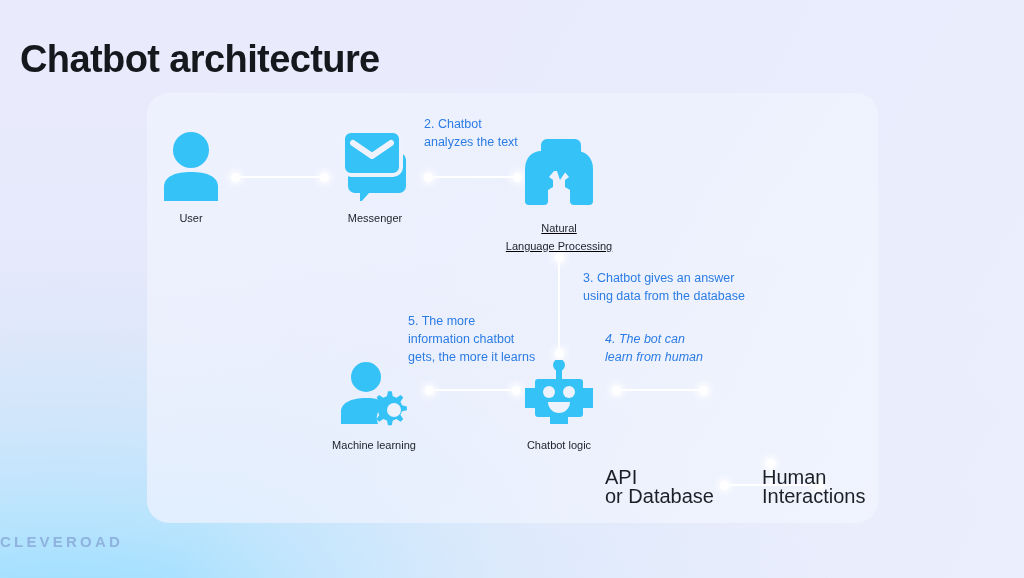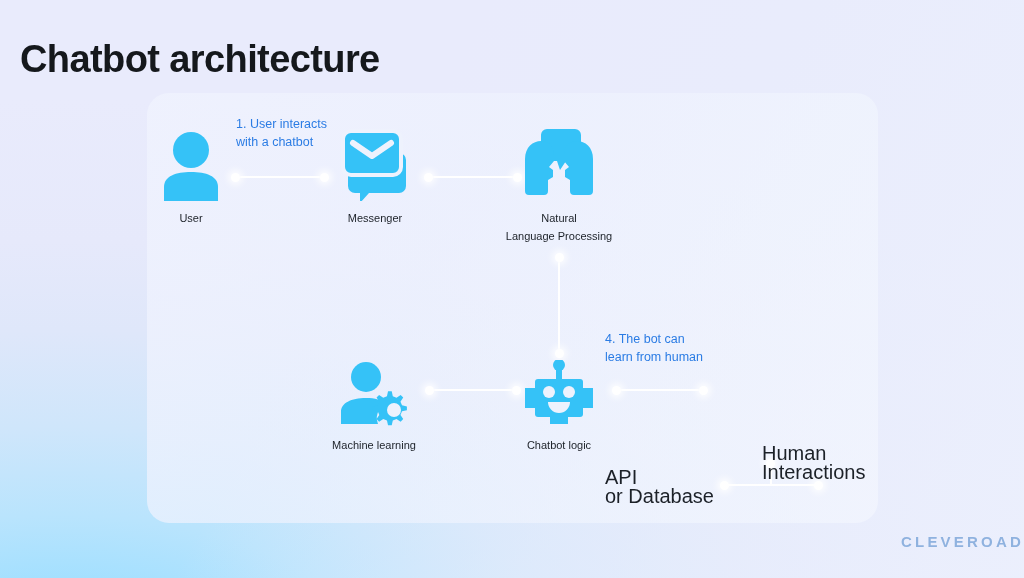--- a/index.html
+++ b/index.html
@@ -158,21 +158,21 @@
     color: #1c2128;
     text-align: left;
     white-space: pre-line;
   }
 
   .brand {
     position: absolute;
     left: 0;
     width: 1024px;
     top: 533px;
-    text-align: right;
+    text-align: left;
     z-index: 6;
     font-size: 15px;
     font-weight: bold;
     letter-spacing: 3.2px;
     color: #8fb2df;
   }
 </style>
 </head>
 <body>
 
@@ -185,68 +185,73 @@
   <div class="node" style="left:150px; top:125px; width:82px;">
     <div class="icon-wrap">
       <svg width="62" height="70" viewBox="0 0 62 70">
         <circle cx="31" cy="19" r="18" fill="#35c2f7"></circle>
         <path d="M4 70 V56 C4 45 16 41 31 41 C46 41 58 45 58 56 V70 Z" fill="#35c2f7"></path>
       </svg>
     </div>
     <div class="node-label">User</div>
   </div>
 
-  <div class="step" style="left:236px; top:115px; width:110px;">1. User interacts
-with a chatbot</div>
 
   <div class="conn" style="left:231px; top:170px; width:98px;">
     <span class="dot"></span>
     <span class="bar"></span>
     <span class="dot"></span>
   </div>
 
   <div class="node" style="left:333px; top:125px; width:84px;text-align:center;">
     <div class="icon-wrap">
       <svg width="76" height="72" viewBox="0 0 76 72">
         <path d="M18 24 h44 a7 7 0 0 1 7 7 v26 a7 7 0 0 1 -7 7 h-30 l-9 10 v-10 h-5 a7 7 0 0 1 -7 -7 v-26 a7 7 0 0 1 7 -7 z" fill="#35c2f7"></path>
         <rect x="6" y="2" width="58" height="44" rx="8" fill="#35c2f7" stroke="#eef2fd" stroke-width="4"></rect>
         <path d="M16 14 L35 27 L54 14" fill="none" stroke="#eef2fd" stroke-width="6" stroke-linecap="round" stroke-linejoin="round"></path>
       </svg>
     </div>
     <div class="node-label">Messenger</div>
   </div>
 
+  <div class="step" style="left:424px; top:115px; width:120px;">2. Chatbot
+analyzes  the text</div>
 
   <div class="conn" style="left:424px; top:170px; width:98px;">
     <span class="dot"></span>
     <span class="bar"></span>
     <span class="dot"></span>
   </div>
 
-  <div class="node" style="left:463px; top:125px; width:192px;">
+  <div class="node" style="left:463px; top:135px; width:192px;text-decoration:underline;">
     <div class="icon-wrap">
       <svg width="80" height="74" viewBox="0 0 80 74">
         <path d="M28 2 h28 a6 6 0 0 1 6 6 v20 a6 6 0 0 1 -6 6 h-9 l-6 9 l-3 -9 h-10 a6 6 0 0 1 -6 -6 v-20 a6 6 0 0 1 6 -6 z" fill="#35c2f7"></path>
         <path d="M6 32 C6 20 14 14 22 14 C30 14 35 20 35 28 L35 34 L30 40 L34 43 L34 50 L29 53 L29 64 A4 4 0 0 1 25 68 H10 A4 4 0 0 1 6 64 Z" fill="#35c2f7"></path>
         <path d="M74 32 C74 20 66 14 58 14 C50 14 45 20 45 28 L45 34 L50 40 L46 43 L46 50 L51 53 L51 64 A4 4 0 0 0 55 68 H70 A4 4 0 0 0 74 64 Z" fill="#35c2f7"></path>
       </svg>
     </div>
     <div class="node-label">Natural
 Language Processing</div>
   </div>
 
   <div class="conn-v" style="left:552px; top:253px; height:105px;">
     <span class="dot"></span>
     <span class="barv"></span>
     <span class="dot"></span>
   </div>
 
-
-
-  <div class="step" style="left:605px; top:330px; width:140px;">4. The bot can
+  <div class="step" style="left:583px; top:269px; width:230px;">3. Chatbot gives an answer
+using data from the database</div>
+
+  <div class="step" style="left:408px; top:312px; width:150px;">5. The more
+information chatbot
+gets, the more it learns</div>
+
+  <div class="step" style="left:605px; top:330px; width:140px;font-style:italic;">4. The bot can
 learn from human</div>
 
   <div class="node" style="left:311px; top:352px; width:126px;text-align:center;">
     <div class="icon-wrap">
       <svg width="74" height="66" viewBox="0 0 74 66">
         <circle cx="29" cy="15" r="15" fill="#35c2f7"></circle>
         <path d="M4 62 V50 C4 41 14 36 29 36 C38 36 45 38 49 41 L42 48 A16 16 0 0 0 41 62 Z" fill="#35c2f7"></path>
         <path d="M56 30 l4 0 l1.2 5.3 l4 1.7 l4.5 -3 l2.8 2.8 l-3 4.5 l1.7 4 l5.3 1.2 l0 4 l-5.3 1.2 l-1.7 4 l3 4.5 l-2.8 2.8 l-4.5 -3 l-4 1.7 l-1.2 5.3 l-4 0 l-1.2 -5.3 l-4 -1.7 l-4.5 3 l-2.8 -2.8 l3 -4.5 l-1.7 -4 l-5.3 -1.2 l0 -4 l5.3 -1.2 l1.7 -4 l-3 -4.5 l2.8 -2.8 l4.5 3 l4 -1.7 z" fill="#35c2f7" transform="translate(-6,-2) scale(0.92) translate(6,4)"></path>
         <circle cx="57" cy="48" r="7" fill="#eef2fd"></circle>
       </svg>
@@ -288,18 +293,18 @@
 or Database</div>
 
   <div class="tconn" style="left:716px; top:457px;">
     <span class="stem"></span>
     <span class="arm"></span>
     <span class="d d1"></span>
     <span class="d d2"></span>
     <span class="d d3"></span>
   </div>
 
-  <div class="sub-label" style="left:762px; top:444px; width:120px;">Human
+  <div class="sub-label" style="left:762px; top:468px; width:120px;">Human
 Interactions</div>
 
   <div class="brand">CLEVEROAD</div>
 
 </div>
 
 </body></html>

